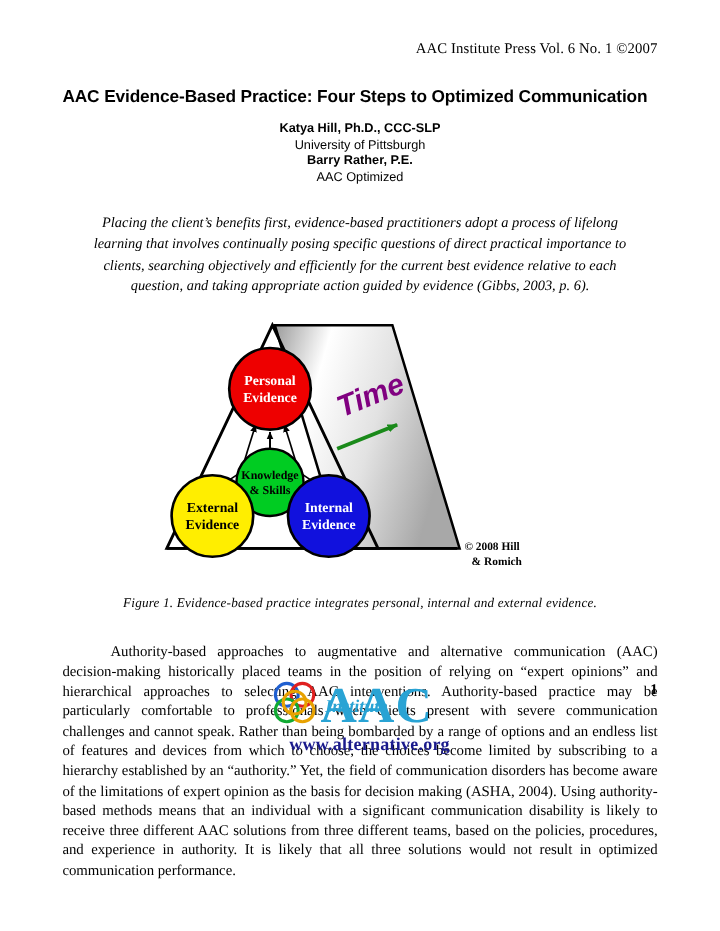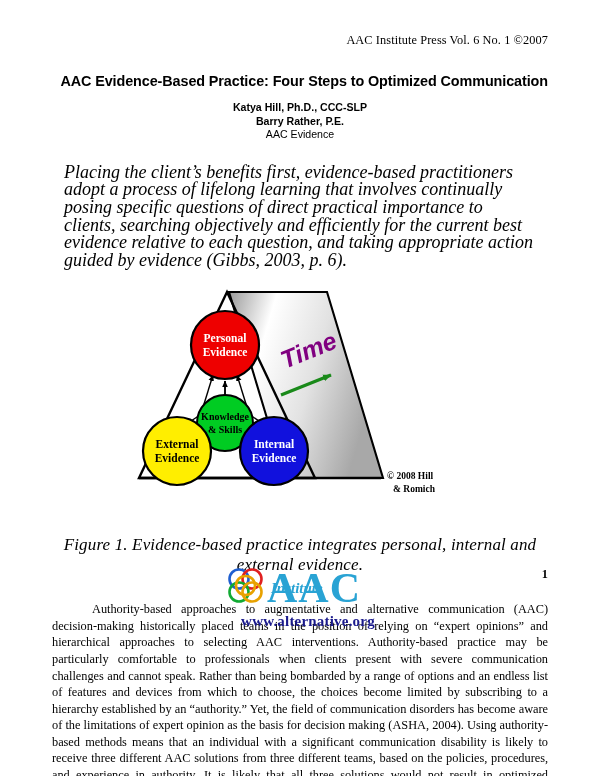--- a/index.html
+++ b/index.html
@@ -28,63 +28,64 @@
   .running-head {
     text-align: right;
     font-size: 12.3px;
     line-height: 16px;
     padding-top: 32px;
     letter-spacing: .1px;
   }
 
   
   .title {
-    text-align: right;
+    text-align: left;
     font-family: "Liberation Sans", sans-serif;
     font-weight: bold;
     font-size: 14.4px;
     margin-top: 25px;
     letter-spacing: -0.1px;
   }
 
   .byline {
     text-align: center;
     font-family: "Liberation Sans", sans-serif;
     font-size: 10.6px;
     line-height: 13.6px;
     margin-top: 12px;
   }
   .byline .bold { font-weight: bold; }
 
   
   .quote {
     font-style: italic;
-    font-size: 18px;
+    font-size: 12px;
     line-height: 17.6px;
+    text-align: center;
     margin: 22px 12px 0 12px;
   }
 
   
   .figure-wrap {
     margin-top: 14px;
     display: flex;
     justify-content: center;
   }
   .figure {
     position: relative;
     width: 330px;
     height: 228px;
   }
   .figure svg { display: block; }
 
   .caption {
     font-style: italic;
-    font-size: 17px;
-    text-align: center;
-    margin-top: 24px;
+    font-size: 11px;
+    text-align: center;
+    margin-top: 7px;
     letter-spacing: .15px;
   }
 
   
   .body-text {
     font-size: 12.35px;
     line-height: 16.55px;
     text-align: justify;
     margin-top: 26px;
     text-indent: 40px;
@@ -126,22 +127,23 @@
 <body>
 
 <div class="page">
 
   <div class="running-head">AAC Institute Press Vol. 6 No. 1 ©2007</div>
 
   <h1 class="title">AAC Evidence-Based Practice:  Four Steps to Optimized Communication</h1>
 
   <div class="byline">
     <div class="bold">Katya Hill, Ph.D., CCC-SLP</div>
+    <div>University of Pittsburgh</div>
     <div class="bold">Barry Rather, P.E.</div>
-    <div>AAC Evidence</div>
+    <div>AAC Optimized</div>
   </div>
 
   <div class="quote">Placing the client’s benefits first, evidence-based practitioners adopt a process of lifelong learning that involves continually posing specific questions of direct practical importance to clients, searching objectively and efficiently for the current best evidence relative to each question, and taking appropriate action guided by evidence (Gibbs, 2003, p. 6).</div>
 
   <div class="figure-wrap">
     <div class="figure">
       <svg width="330" height="228" viewBox="0 0 330 228" xmlns="http://www.w3.org/2000/svg">
         <defs>
           <linearGradient id="panelGrad" x1="0" y1="0" x2="1" y2="0.35">
             <stop offset="0%" stop-color="#9b9b9b"></stop>

